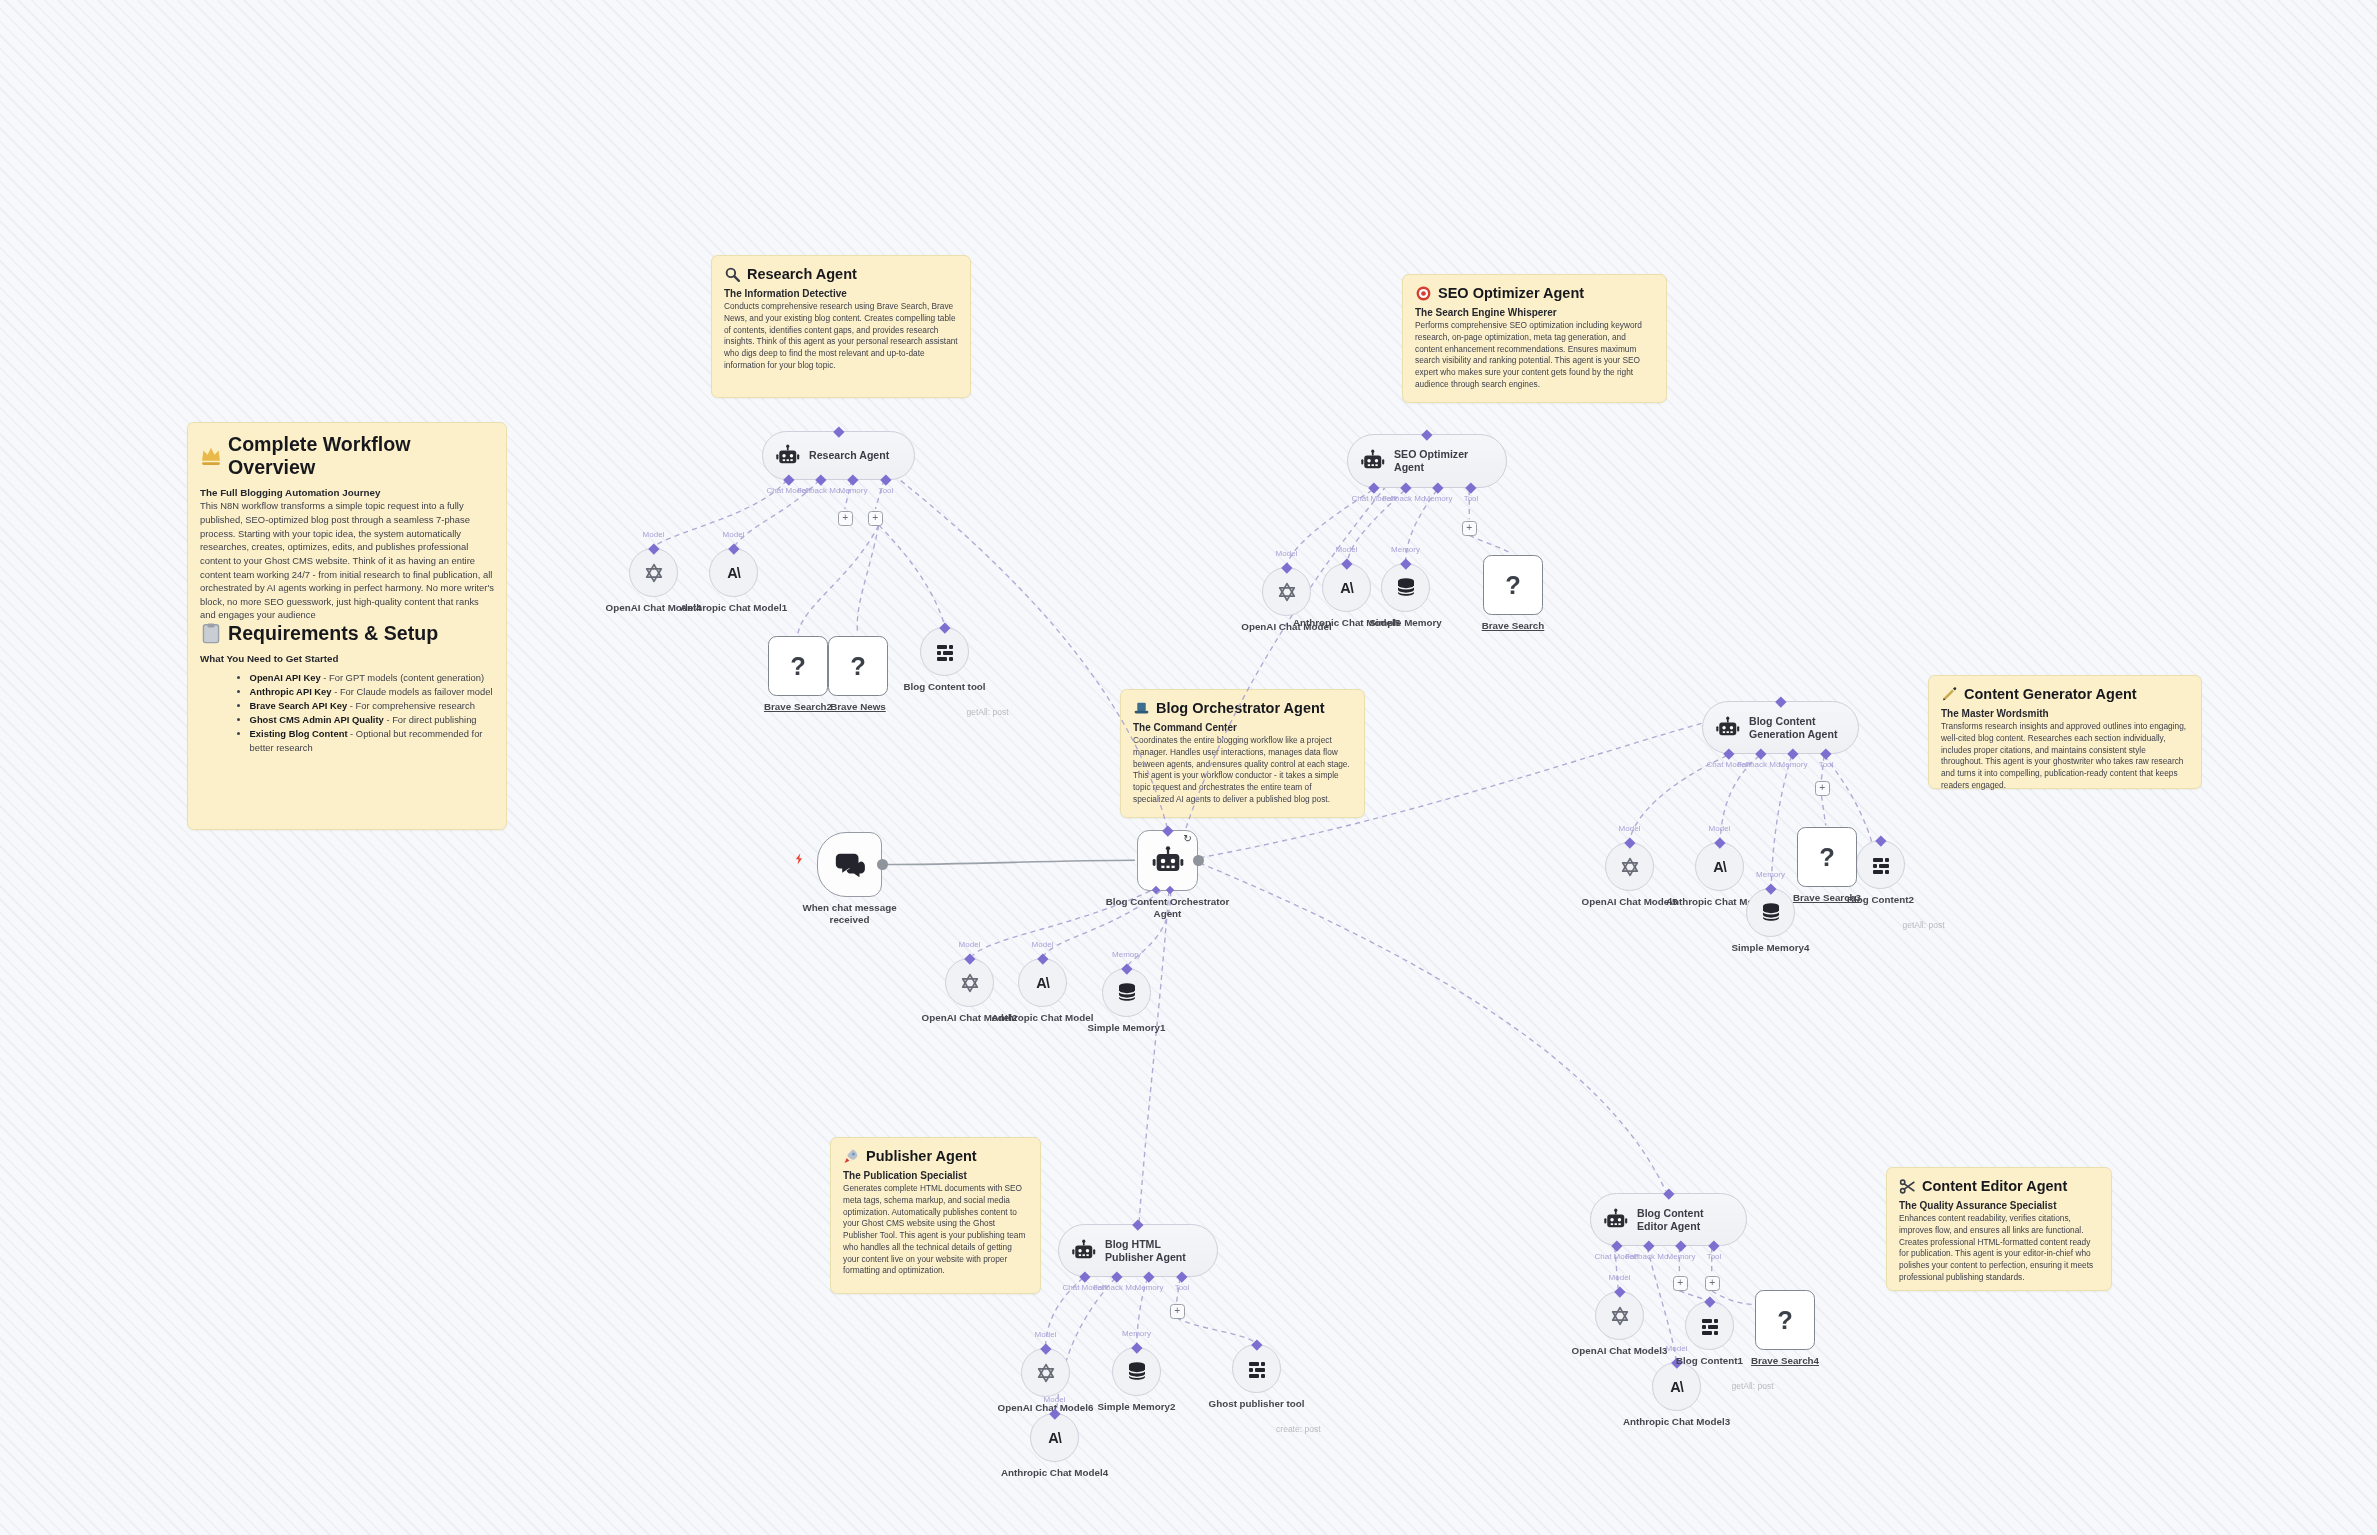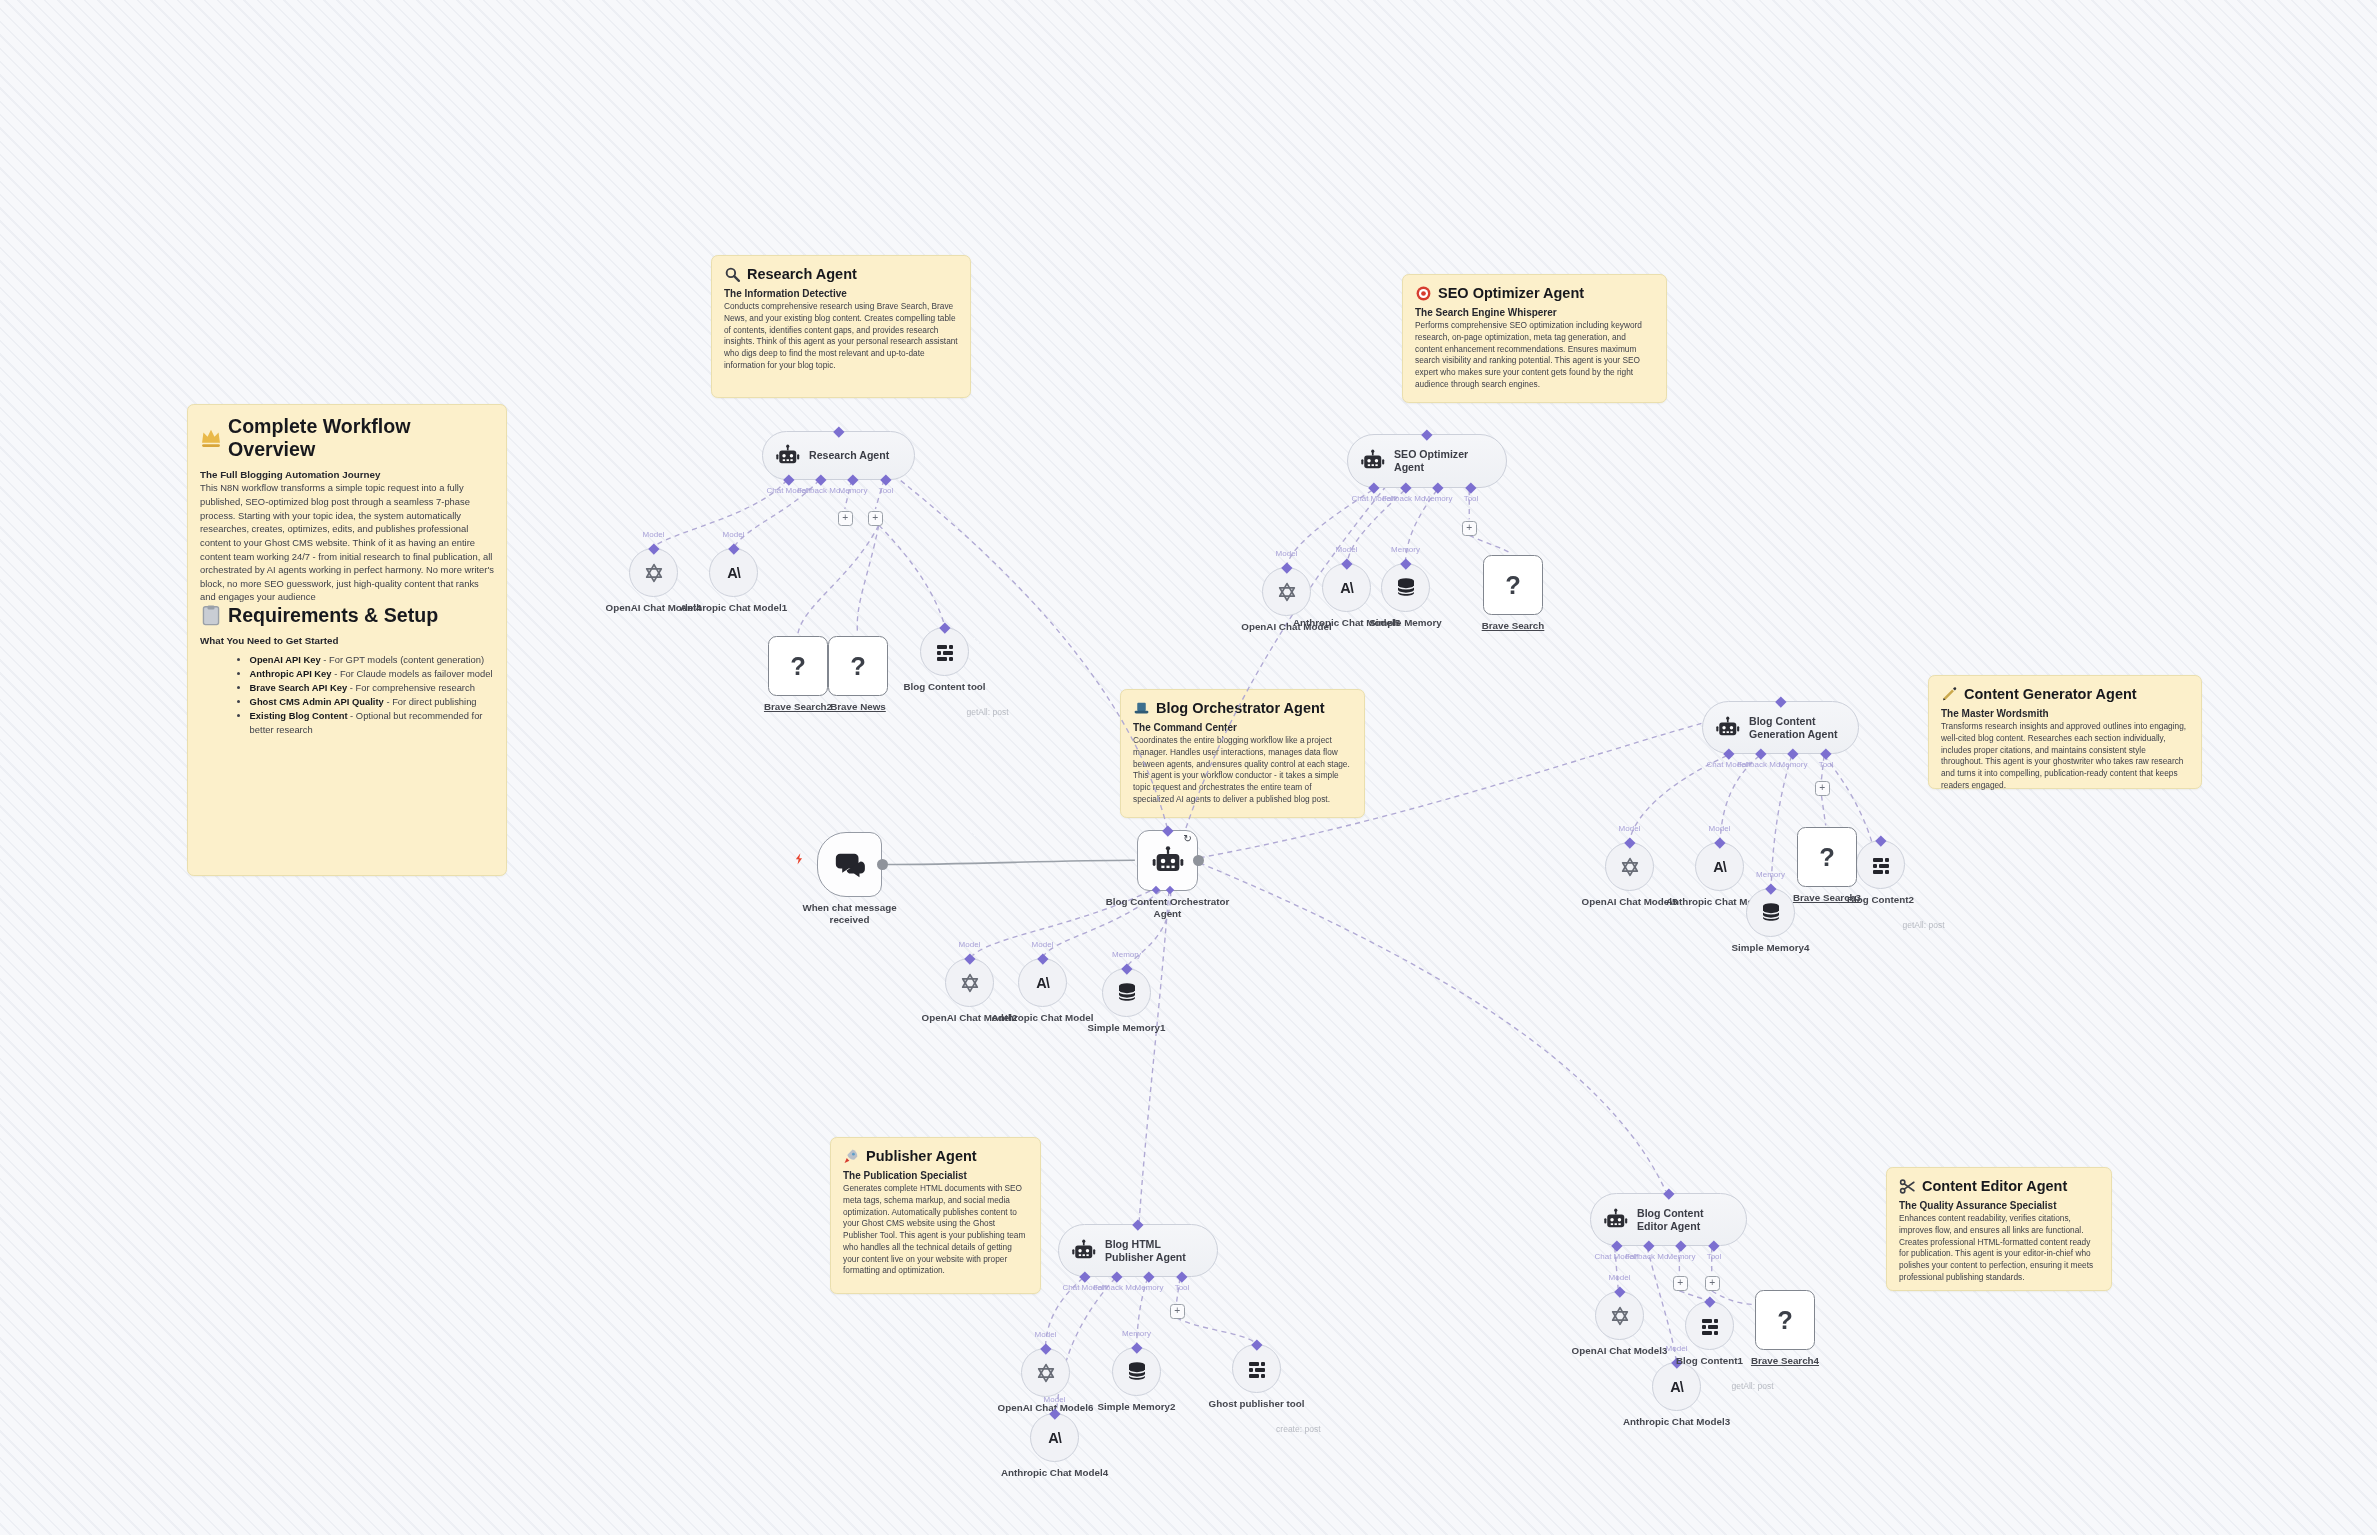--- a/index.html
+++ b/index.html
@@ -59,21 +59,21 @@
   .badge{position:absolute;top:3.4px;right:5.1px;font-size:10.2px;color:#4a4e57;line-height:1;}
   .bolt{position:absolute;left:-25.5px;top:19px;width:13.6px;height:13.6px;}
   .miniport{position:absolute;width:6px;height:6px;background:#7c6fd0;transform:rotate(45deg);bottom:-3.4px;}
   .a-glyph{font-weight:bold;font-size:14.5px;color:#23242b;letter-spacing:-0.9px;}
 </style>
 </head>
 <body>
 
 <div id="canvas">
 
-  <div class="sticky big" style="left:187px;top:404px;width:320px;height:472px;">
+  <div class="sticky big" style="left:187px;top:422px;width:320px;height:408px;">
     <h1>
         <span class="sticky-icon">
           <svg viewBox="0 0 16 16">
             <path d="M1.5 11.5L2.5 4l3 3L8 2l2.5 5 3-3 1 7.5z" fill="#e9b949"></path>
             <rect x="1.5" y="12.5" width="13" height="2" rx="1" fill="#d8a53a"></rect>
           </svg>
         </span>
       <span>Complete Workflow Overview</span>
       </h1>
     <p class="sub">The Full Blogging Automation Journey</p>

